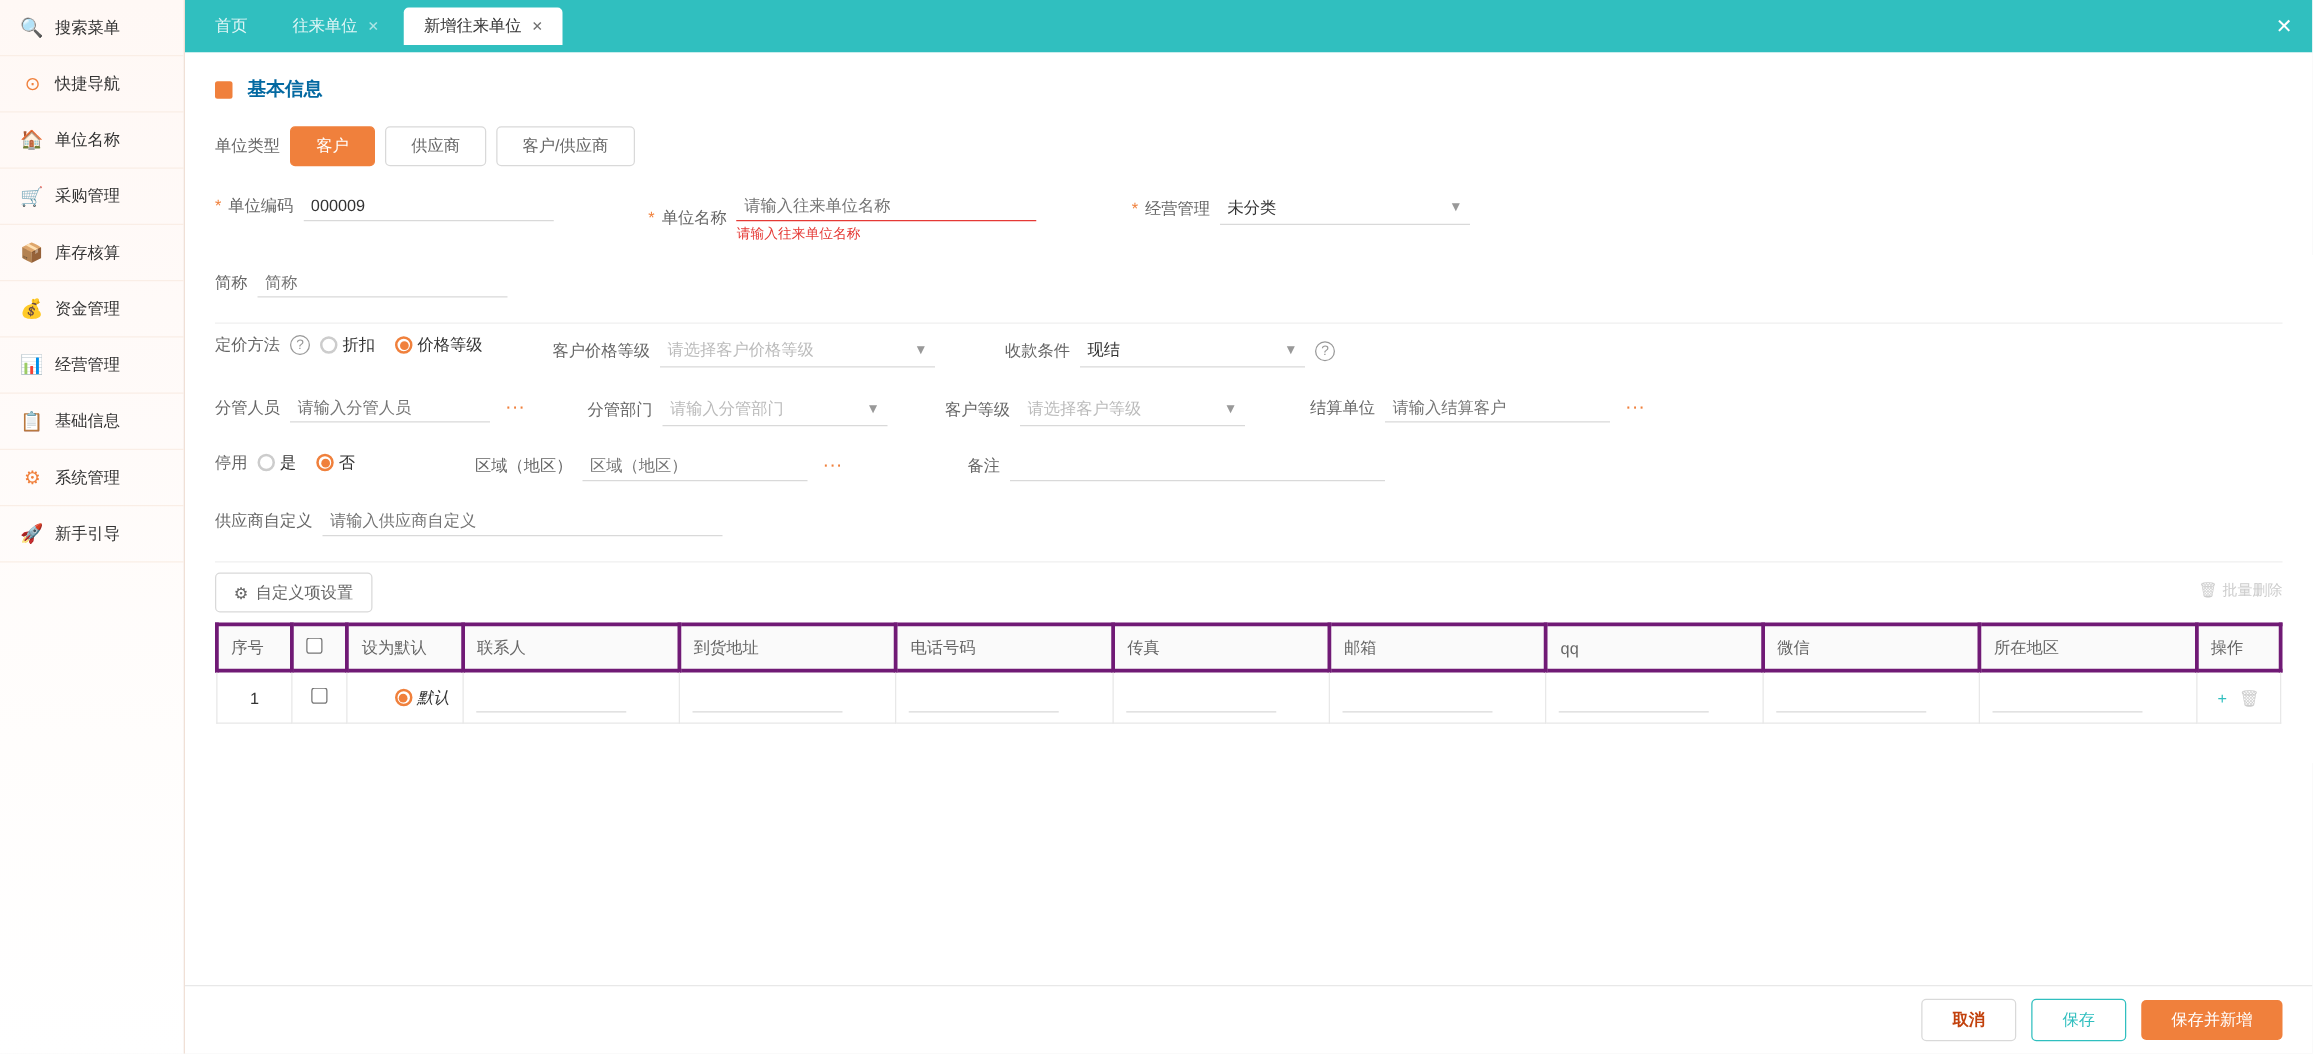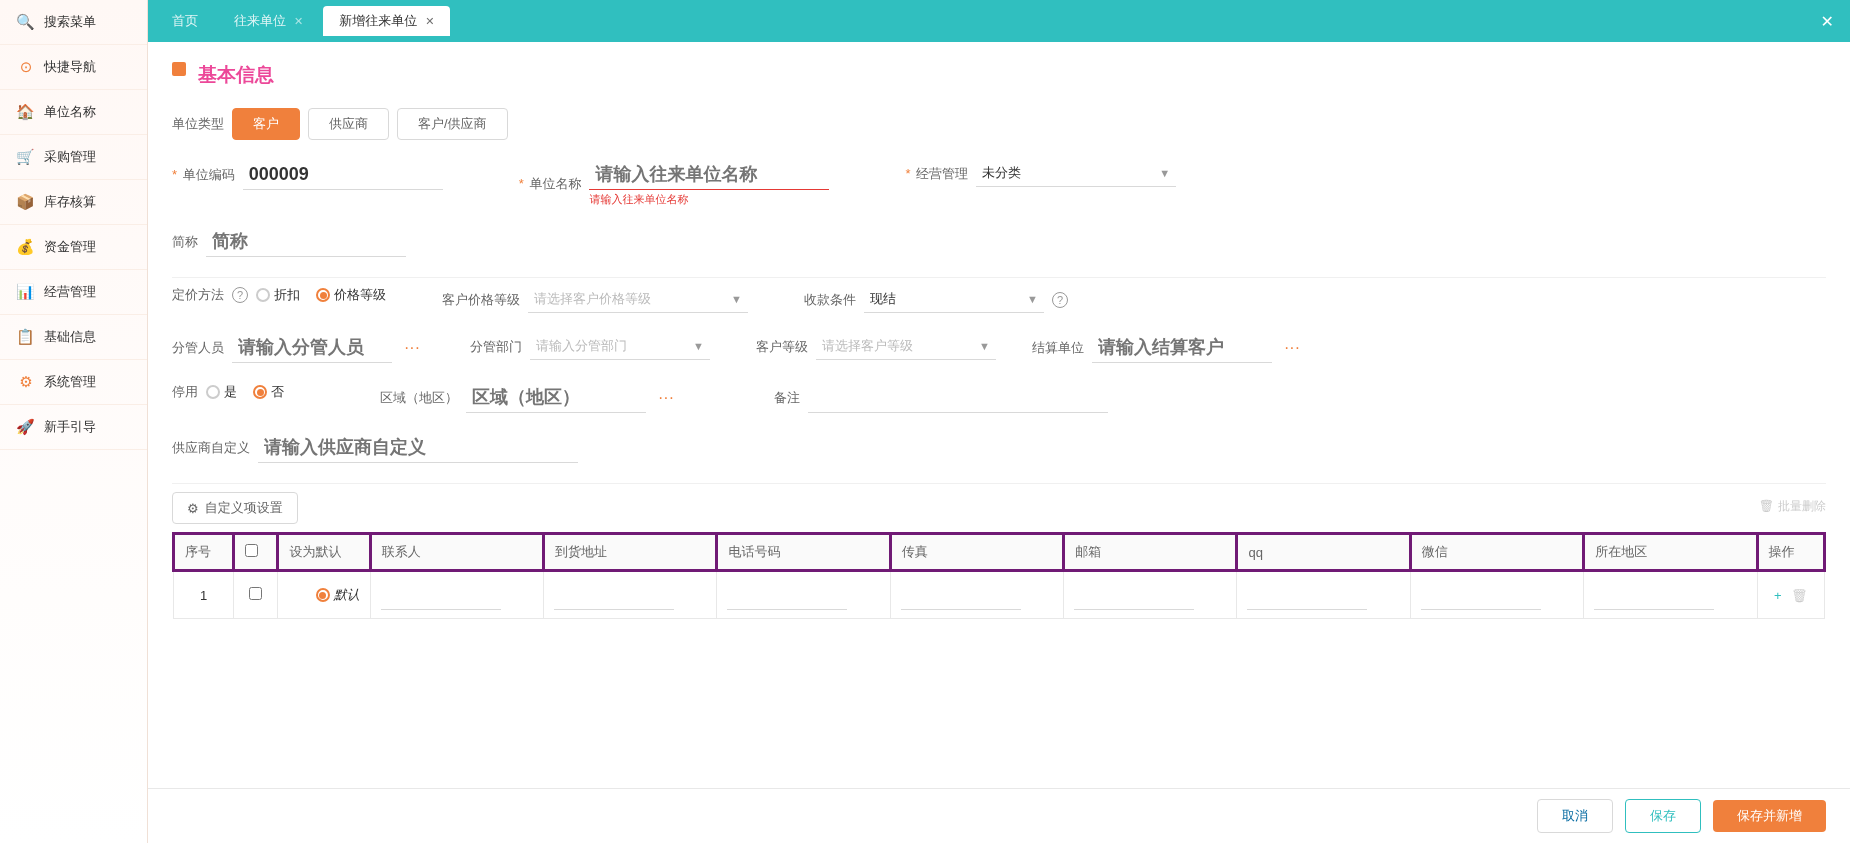--- a/index.html
+++ b/index.html
@@ -72,25 +72,26 @@
     .content {
       flex: 1;
       background: #fff;
       overflow-y: auto;
       padding: 20px 24px;
     }
 
     
     .section-header {
       display: flex;
+      align-items: center;
       gap: 8px;
       margin-bottom: 20px;
-      font-size: 19px;
+      font-size: 15px;
       font-weight: 600;
-      color: #ec4899;
+      color: #0369a1;
     }
     .form-row {
       display: flex;
       align-items: flex-start;
       gap: 16px;
       margin-bottom: 20px;
       flex-wrap: wrap;
     }
     .form-field {
       display: flex;
@@ -102,26 +103,25 @@
       font-size: 13px;
       color: #666;
       white-space: nowrap;
       flex-shrink: 0;
     }
     .form-field .required { color: #f0803c; margin-right: 2px; }
     .form-input {
       border: none;
       border-bottom: 1px solid #d9d9d9;
       padding: 4px 6px;
-      font-size: 18px;
+      font-size: 13px;
       color: #333;
       outline: none;
       background: transparent;
       min-width: 120px;
-      font-weight: bold;
     }
     .form-input.error { border-bottom-color: #e53935; }
     .form-input-wrapper { display: flex; flex-direction: column; }
     .error-msg { color: #e53935; font-size: 11px; margin-top: 2px; }
     .form-select {
       display: flex;
       align-items: center;
       gap: 4px;
       border-bottom: 1px solid #d9d9d9;
       padding: 4px 6px;
@@ -217,23 +217,24 @@
       padding: 10px 24px;
       gap: 12px;
       background: white;
       border-top: 1px solid #e8e8e8;
     }
     .btn-cancel {
       padding: 7px 24px;
       border: 1px solid #d9d9d9;
       border-radius: 4px;
       background: white;
-      color: #0369a1;
-      cursor: pointer;
-      font-size: 13px;
+      color: #c2410c;
+      cursor: pointer;
+      font-size: 13px;
+      font-weight: bold;
     }
     .btn-save {
       padding: 7px 24px;
       border: 1px solid #30bfbf;
       border-radius: 4px;
       background: white;
       color: #30bfbf;
       cursor: pointer;
       font-size: 13px;
     }
@@ -435,21 +436,21 @@
       </div>
 
       <div class="form-field" style="margin-left:30px;">
         <label>客户等级</label>
         <div class="form-select" style="width:180px;">
           <span style="color:#bbb;">请选择客户等级</span>
           <span class="chevron">▼</span>
         </div>
       </div>
 
-      <div class="form-field" style="margin-left:20px;align-items:center;">
+      <div class="form-field" style="margin-left:36px;align-items:center;">
         <label>结算单位</label>
         <input class="form-input" type="text" style="width: 180px;" placeholder="请输入结算客户">
         <span class="dots-btn">···</span>
       </div>
     </div>
 
 
     <div class="form-row">
       <div class="form-field">
         <label>停用</label>

